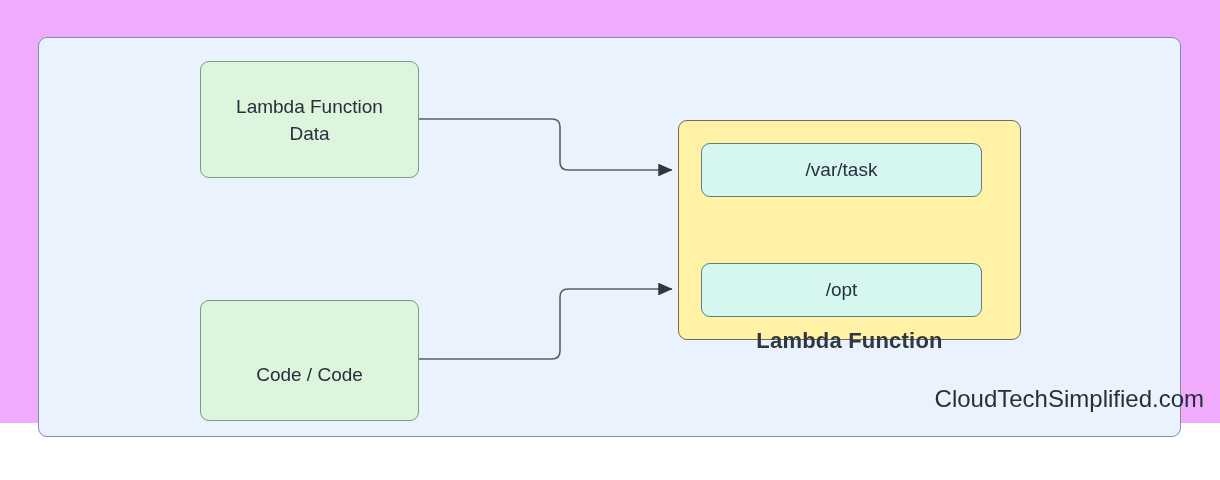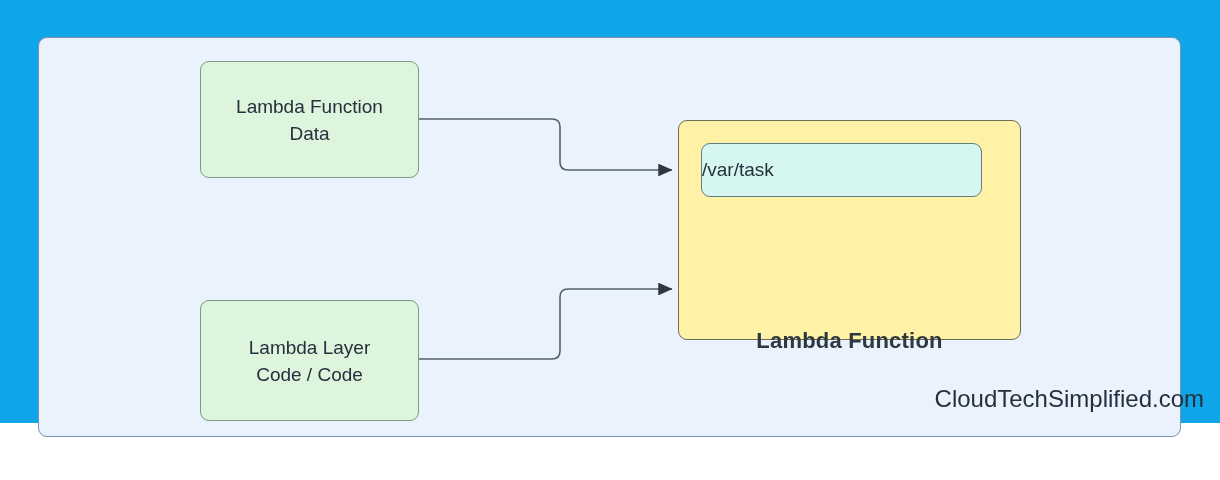--- a/index.html
+++ b/index.html
@@ -10,21 +10,21 @@
   body {
     width: 1220px;
     height: 480px;
     font-family: "Liberation Sans", sans-serif;
     overflow: hidden;
   }
   #canvas {
     position: relative;
     width: 1220px;
     height: 423px;
-    background: #0ea5e9;
+    background: #f0abfc;
   }
   .outer-container {
     position: absolute;
     left: 38px;
     top: 37px;
     width: 1143px;
     height: 400px;
     background: #eaf2fd;
     border: 1.6px solid #7d90ab;
     border-radius: 9px;
@@ -79,20 +79,21 @@
     color: #2f3741;
     letter-spacing: 0.2px;
   }
   .teal-box {
     position: absolute;
     background: #d6f7f0;
     border: 1.4px solid #5f7f83;
     border-radius: 9px;
     display: flex;
     align-items: center;
+    justify-content: center;
     font-size: 19px;
     color: #26303d;
     box-sizing: border-box;
   }
   .teal-var-task {
     left: 22px;
     top: 22px;
     width: 281px;
     height: 54px;
   }
@@ -138,27 +139,30 @@
 
   <div class="node green-box green-box-top">
     <div>
       <span>Lambda Function</span><br>
       <span>Data</span>
     </div>
   </div>
 
   <div class="node green-box green-box-bottom">
     <div>
-      <span>Lambda Layer</span><br>
+      <br>
       <span>Code / Code</span>
     </div>
   </div>
 
   <div class="node yellow-box">
     <div class="teal-box teal-var-task">
       <span>/var/task</span>
     </div>
     <div class="yellow-title">Lambda Function</div>
+    <div class="teal-box teal-opt">
+      <span>/opt</span>
+    </div>
   </div>
 
   <div class="watermark">CloudTechSimplified.com</div>
 
 </div>
 
 </body></html>

